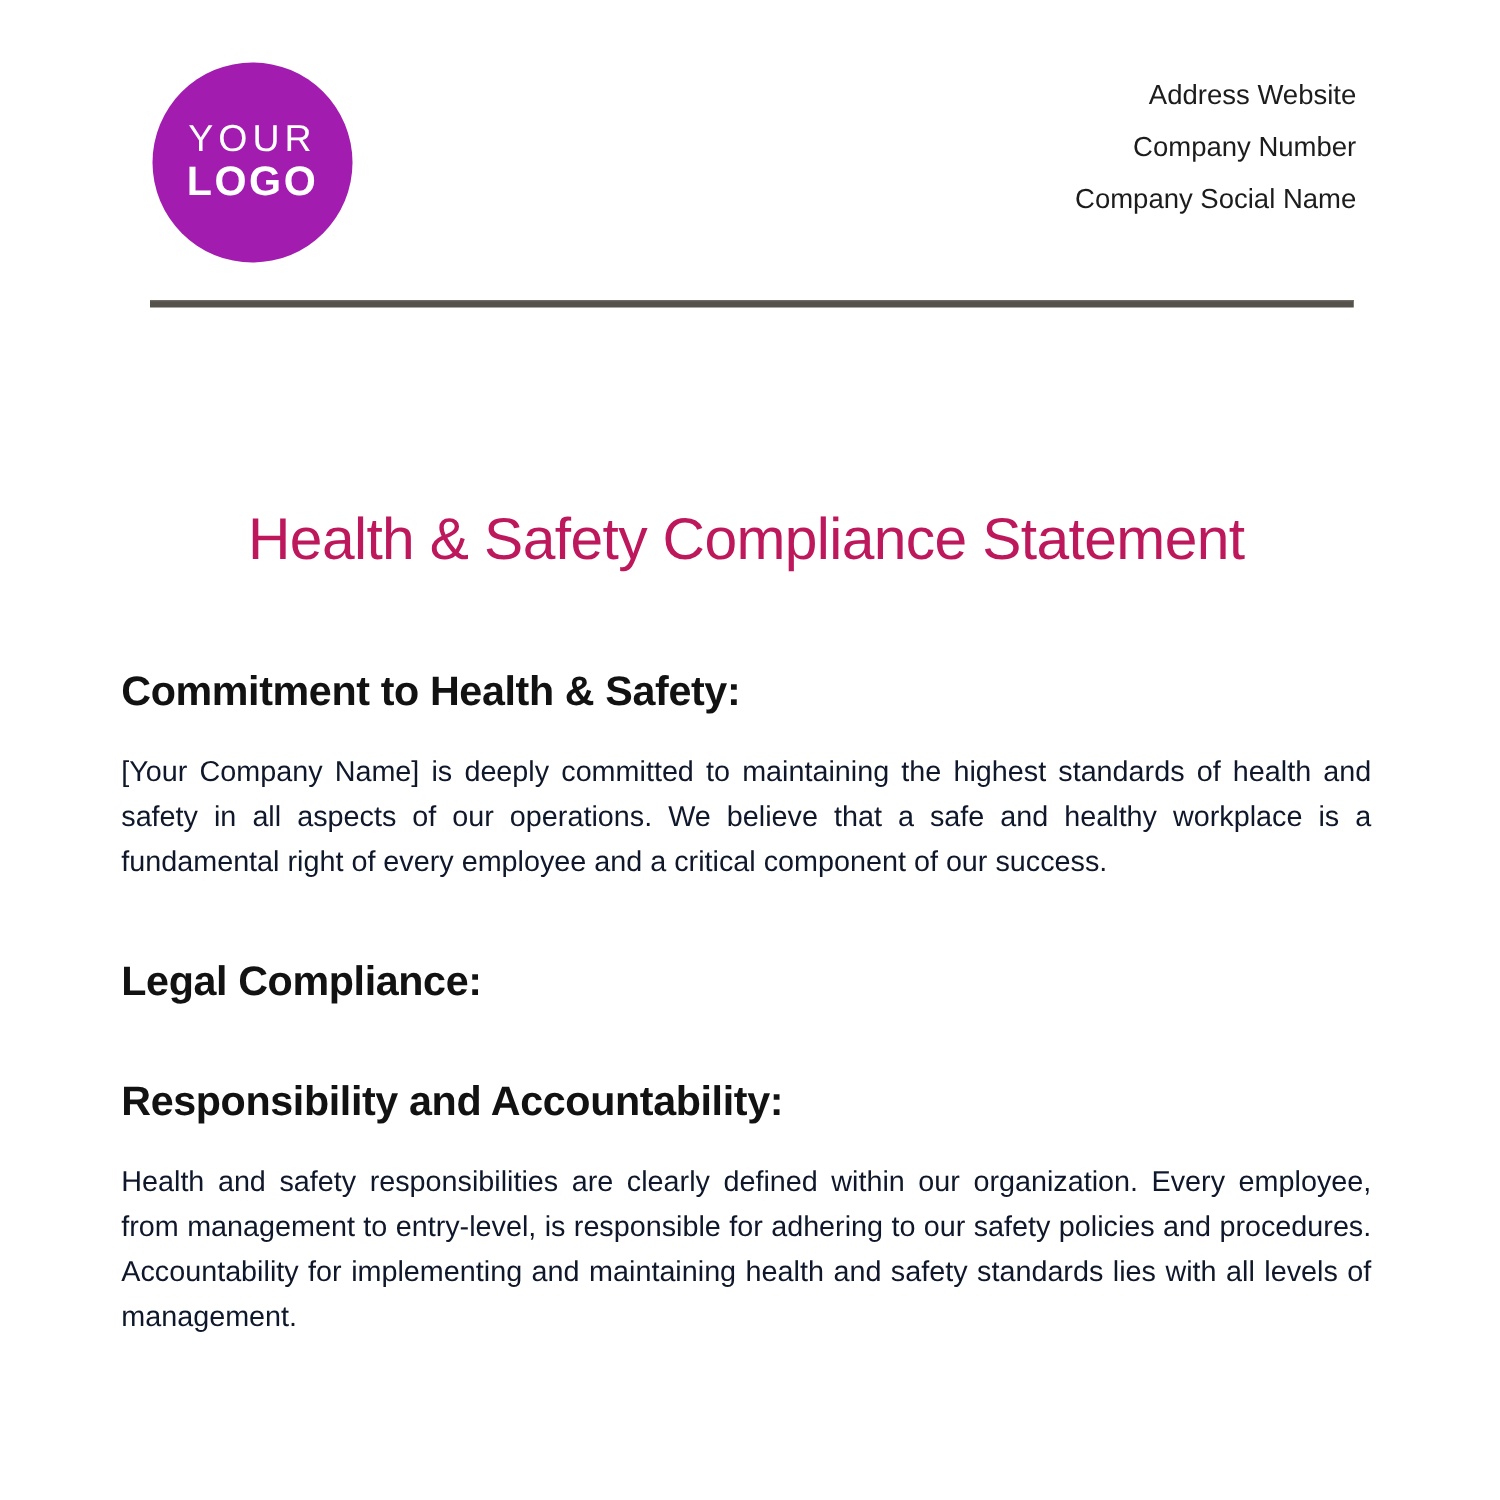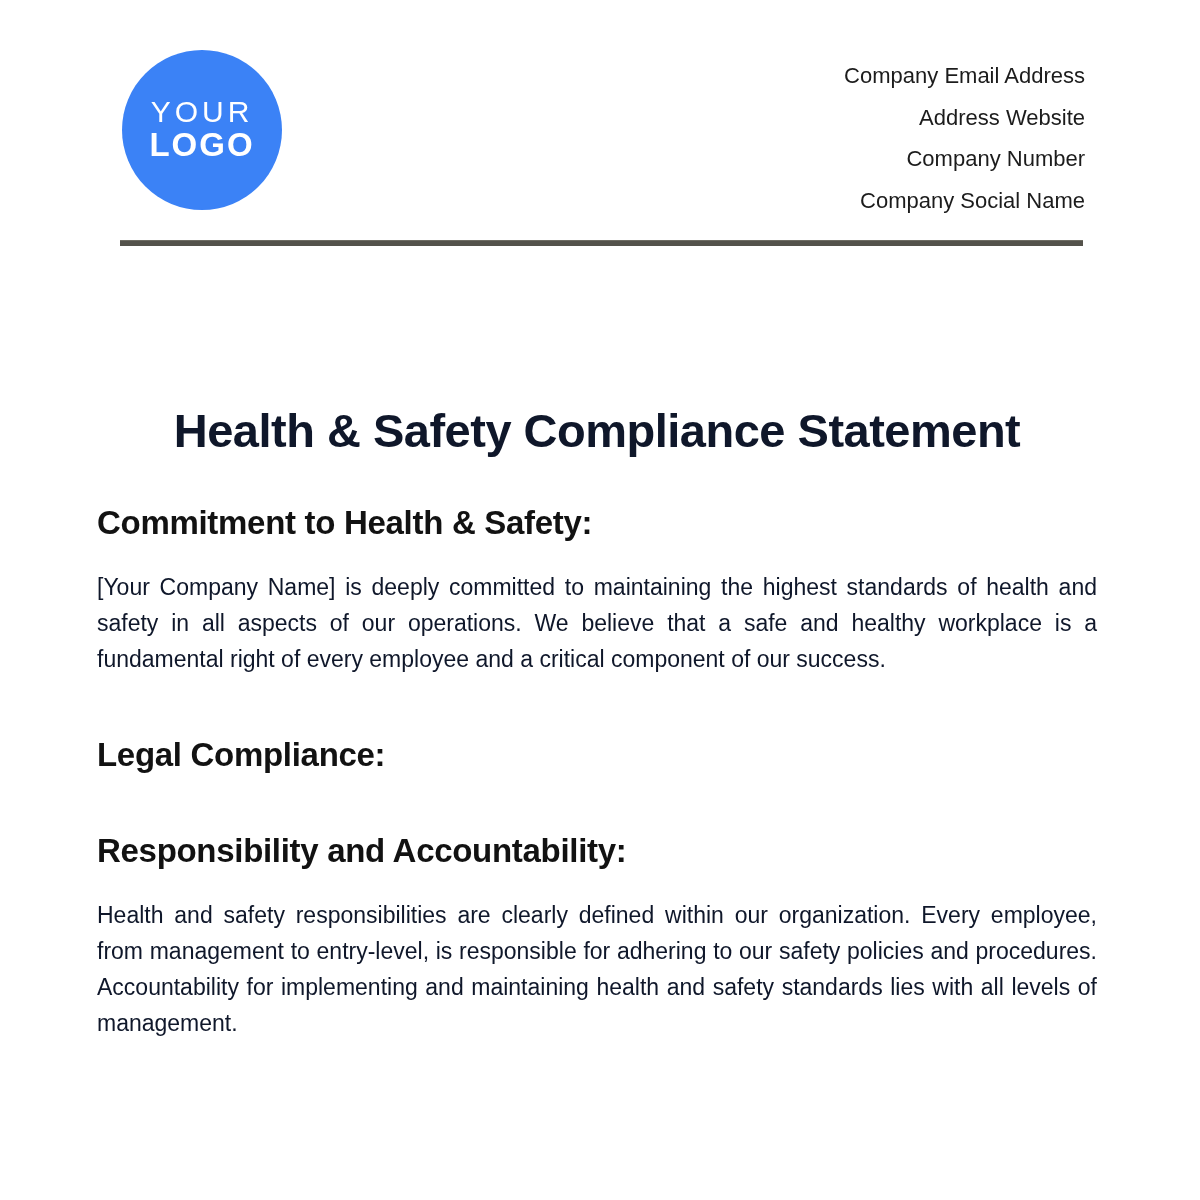--- a/index.html
+++ b/index.html
@@ -14,21 +14,21 @@
   }
 
   
   .logo {
     position: absolute;
     left: 122px;
     top: 50px;
     width: 160px;
     height: 160px;
     border-radius: 50%;
-    background: #3b82f6;
+    background: #a21caf;
     display: flex;
     flex-direction: column;
     align-items: center;
     justify-content: center;
     color: #ffffff;
   }
   .logo-your {
     font-size: 30px;
     font-weight: 300;
     letter-spacing: 4px;
@@ -63,27 +63,27 @@
   .content {
     position: absolute;
     top: 406px;
     left: 97px;
     width: 1000px;
     color: #3d3d3d;
   }
   .doc-title {
     text-align: center;
     font-size: 47px;
-    font-weight: 700;
-    color: #0f172a;
+    font-weight: 400;
+    color: #be185d;
     line-height: 49px;
     letter-spacing: -0.5px;
   }
   .section-heading {
-    margin-top: 50px;
+    margin-top: 80px;
     font-size: 33px;
     font-weight: 700;
     color: #121212;
     line-height: 36px;
     letter-spacing: -0.3px;
   }
   .section + .section .section-heading { margin-top: 60px; }
   .section-body {
     margin-top: 28px;
     font-size: 23px;
@@ -97,21 +97,20 @@
 
 <div class="page">
 
   <div class="header">
     <div class="logo">
       <span class="logo-your">YOUR</span>
       <span class="logo-logo">LOGO</span>
     </div>
 
     <div class="contact">
-      <div>Company Email Address</div>
       <div>Address Website</div>
       <div>Company Number</div>
       <div>Company Social Name</div>
     </div>
 
     <div class="divider"></div>
   </div>
 
   <div class="content">
     <h1 class="doc-title">Health &amp; Safety Compliance Statement</h1>

